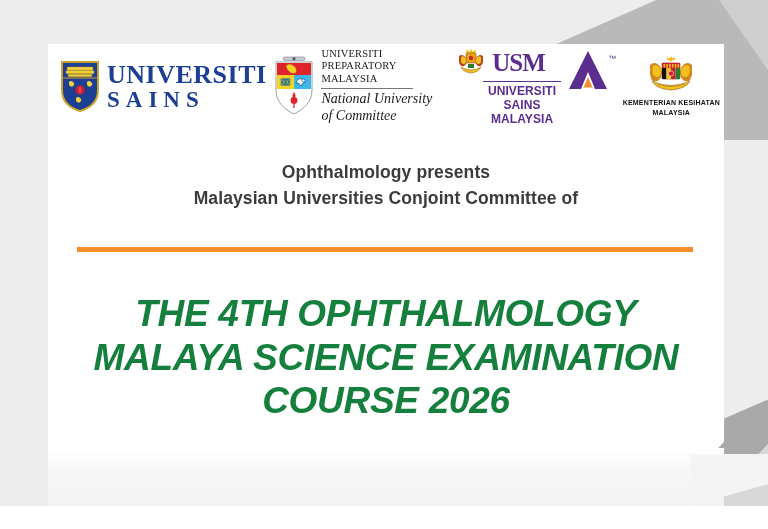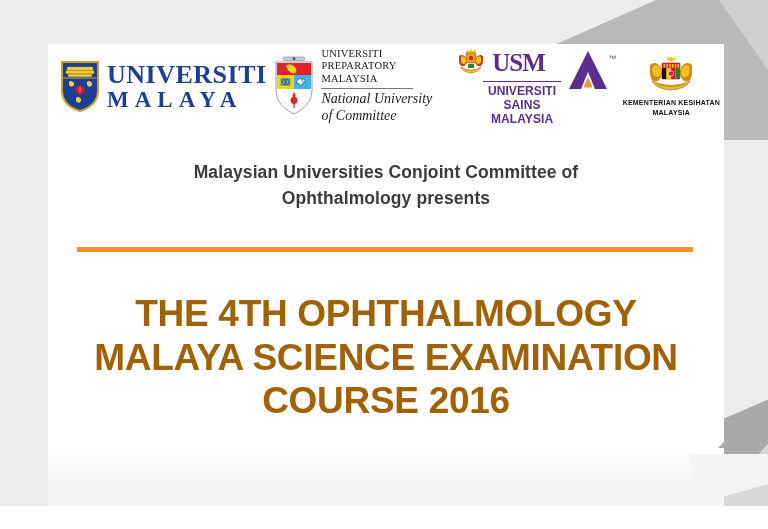--- a/index.html
+++ b/index.html
@@ -204,25 +204,26 @@
     background: #F58F2B;
   }
 
   
   .title {
     position: absolute;
     left: 50px;
     top: 292px;
     width: 672px;
     text-align: center;
-    color: #a16207;
+    color: #15803d;
     font-weight: bold;
     font-size: 37px;
     line-height: 1.18;
     letter-spacing: -0.3px;
+    font-style: italic;
   }
   .title .ln { display: block; white-space: nowrap; }
 </style>
 </head>
 <body>
 
 <div id="poster">
 
   <div class="bg-base"></div>
   <div class="bg-gray-tr"></div>
@@ -251,21 +252,21 @@
             <path d="M9 22 q2-2 4 0 q2 1 1 3 q-1 2-3 1.6 q-2-0.4-2-2.6 z"></path>
             <path d="M27 22 q2-2 4 0 q2 1 1 3 q-1 2-3 1.6 q-2-0.4-2-2.6 z"></path>
             <path d="M16 38 q2-2 4 0 q2 1 1 3 q-1 2-3 1.6 q-2-0.4-2-2.6 z"></path>
           </g>
           <circle cx="20" cy="30" r="4.6" fill="#cf1b2b"></circle>
           <path d="M20 26 q3 3 0 8 q-3-5 0-8z" fill="#e8485a"></path>
         </svg>
       </div>
       <div class="um-wordmark">
         <span class="um-l1">UNIVERSITI</span>
-        <span class="um-l2">MALAYA</span>
+        <span class="um-l2">SAINS</span>
       </div>
     </div>
 
     <div class="logo ukm">
       <div class="ukm-shield">
         <svg viewBox="0 0 42 60" width="42" height="60">
           <rect x="10" y="1" width="22" height="3.4" rx="1.6" fill="#c9cdd2" stroke="#7b8189" stroke-width="0.6"></rect>
           <circle cx="21" cy="2.8" r="1.5" fill="#4d5359"></circle>
           <path d="M3 6 H39 V34 C39 46 31 53 21 58 C11 53 3 46 3 34 Z" fill="#ffffff" stroke="#9aa0a6" stroke-width="1"></path>
           <path d="M4 7 H38 V19 H4 Z" fill="#e0222b"></path>
@@ -377,25 +378,25 @@
       </div>
       <div class="kkm-caption">
         <div>KEMENTERIAN KESIHATAN</div>
         <div>MALAYSIA</div>
       </div>
     </div>
 
   </div>
 
   <div class="presenter">
+    <div>Ophthalmology presents</div>
     <div>Malaysian Universities Conjoint Committee of</div>
-    <div>Ophthalmology presents</div>
   </div>
 
   <div class="divider"></div>
 
   <div class="title">
     <span class="ln">THE 4TH OPHTHALMOLOGY</span>
     <span class="ln">MALAYA SCIENCE EXAMINATION</span>
-    <span class="ln">COURSE 2016</span>
+    <span class="ln">COURSE 2026</span>
   </div>
 
 </div>
 
 </body></html>

